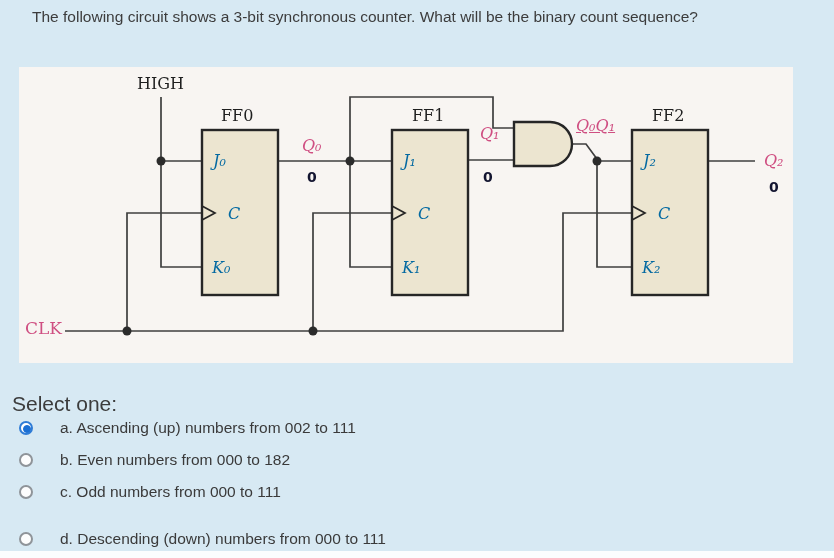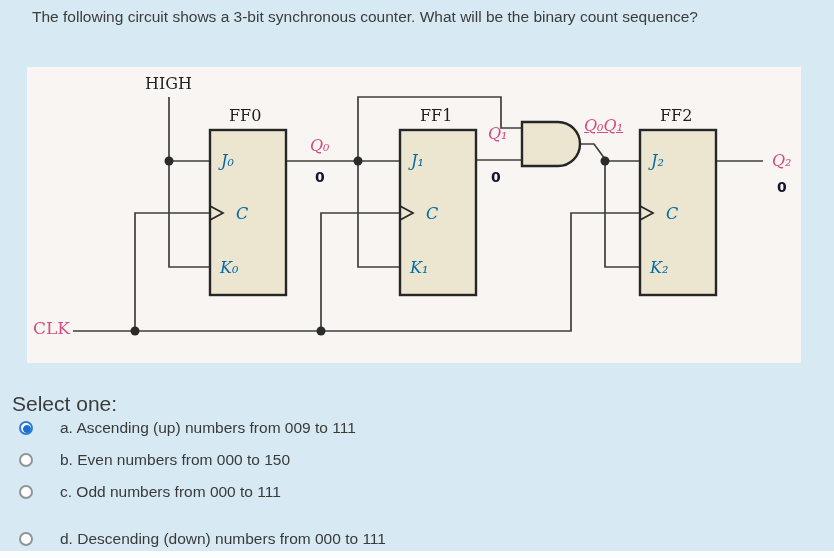--- a/index.html
+++ b/index.html
@@ -13,21 +13,20 @@
   #page { position:absolute; inset:0; width:834px; height:558px; background:#d7e9f3; }
 
   .question {
     position:absolute; left:8px; top:8px; width:818px;
     font-size:15.5px; color:#3c3c3c; letter-spacing:0px;margin-left:24px;
   }
 
   .circuit-panel {
     position:absolute; left:19px; top:67px; width:774px; height:296px;
     background:#f8f5f2;
-    margin-left:8px;
   }
   .circuit-panel svg { position:absolute; left:0; top:0; }
 
   .clabel { position:absolute; white-space:nowrap; }
   .serif-label {
     font-family:"DejaVu Serif","Liberation Serif",serif;
     font-size:16px; color:#1f1f1f;
   }
   .ital {
     font-family:"DejaVu Serif","Liberation Serif",serif;
@@ -154,25 +153,25 @@
     <span class="clabel pink" style="left:557px; top:49px;text-decoration:underline;">Q₀Q₁</span>
 
     <span class="clabel pink" style="left:745px; top:84px;">Q₂</span>
     <span class="clabel sig-value" style="left:750px; top:112px;">0</span>
   </div>
 
   <div class="select-prompt">Select one:</div>
 
   <div class="option-row" style="top:419px;">
     <span class="radio selected"></span>
-    <span class="option-label">a. Ascending (up) numbers from 009 to 111</span>
+    <span class="option-label">a. Ascending (up) numbers from 002 to 111</span>
   </div>
   <div class="option-row" style="top:451px;">
     <span class="radio"></span>
-    <span class="option-label">b. Even numbers from 000 to 150</span>
+    <span class="option-label">b. Even numbers from 000 to 182</span>
   </div>
   <div class="option-row" style="top:483px;">
     <span class="radio"></span>
     <span class="option-label">c. Odd numbers from 000 to 111</span>
   </div>
   <div class="option-row" style="top:530px;">
     <span class="radio"></span>
     <span class="option-label">d. Descending (down) numbers from 000 to 111</span>
   </div>
 

